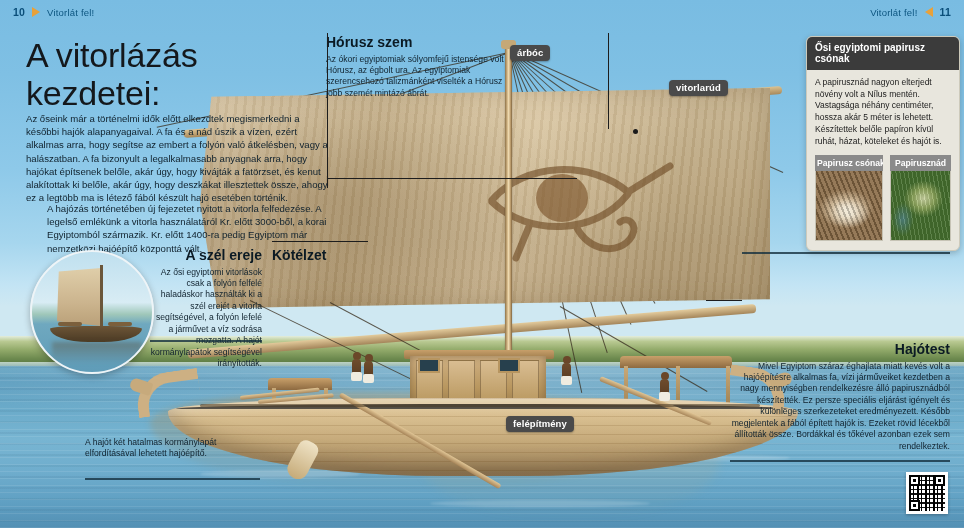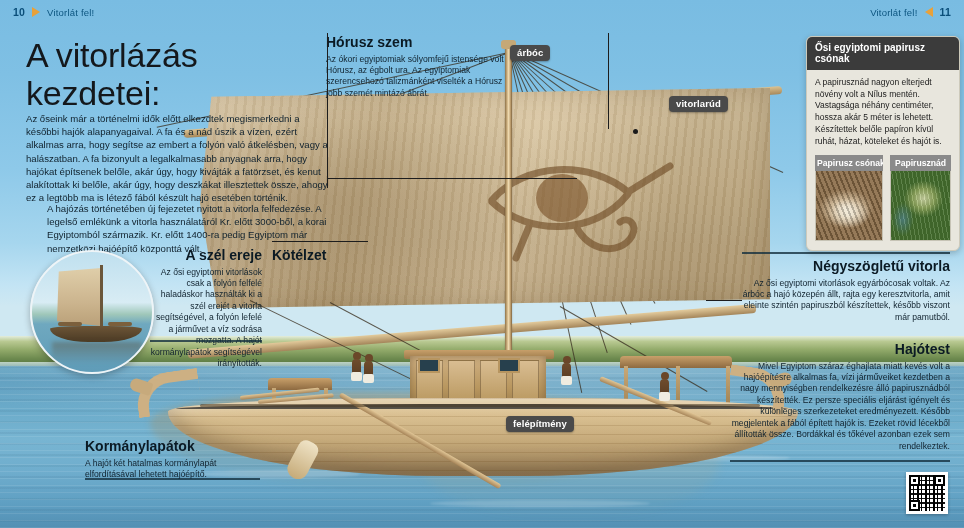--- a/index.html
+++ b/index.html
@@ -538,41 +538,36 @@
     <span class="ct">A szél ereje</span>
     <span>Az ősi egyiptomi vitorlások csak a folyón felfelé haladáskor használták ki a szél erejét a vitorla segítségével, a folyón lefelé a járművet a víz sodrása mozgatta. A hajót kormánylapátok segítségével irányították.</span>
   </div>
   <div class="rule" style="left:150px;top:340px;width:112px;"></div>
 
   <div class="callout ta-l" style="left:272px;top:246px;width:105px;">
     <span class="ct">Kötélzet</span>
   </div>
   <div class="leader h" style="left:272px;top:241px;width:96px;"></div>
 
-  <div class="callout ta-r" style="left:742px;top:257px;width:208px;">
-    <span class="ct">Négyszögletű vitorla</span>
-    <span>Az ősi egyiptomi vitorlások egyárbócosak voltak. Az árbóc a hajó közepén állt, rajta egy keresztvitorla, amit eleinte szintén papiruszból készítettek, később viszont már pamutból.</span>
-  </div>
   <div class="rule" style="left:742px;top:252px;width:208px;"></div>
   <div class="leader h" style="left:706px;top:300px;width:36px;"></div>
 
   <div class="callout ta-r" style="left:730px;top:340px;width:220px;">
     <span class="ct">Hajótest</span>
     <span>Mivel Egyiptom száraz éghajlata miatt kevés volt a hajóépítésre alkalmas fa, vízi járműveiket kezdetben a nagy mennyiségben rendelkezésre álló papirusznádból készítették. Ez persze speciális eljárást igényelt és különleges szerkezeteket eredményezett. Később megjelentek a fából épített hajók is. Ezeket rövid lécekből állították össze. Bordákkal és tőkével azonban ezek sem rendelkeztek.</span>
   </div>
   <div class="rule" style="left:730px;top:460px;width:220px;"></div>
 
   <div class="callout ta-l" style="left:85px;top:437px;width:175px;">
-    <span class="ct">Kormánylapátok</span>
     <span>A hajót két hatalmas kormánylapát elfordításával lehetett hajóépítő.</span>
   </div>
   <div class="rule" style="left:85px;top:478px;width:175px;"></div>
 
   <div class="pill" style="left:510px;top:45px;">árbóc</div>
-  <div class="pill" style="left:669px;top:96px;text-align:center;">vitorlarúd</div>
+  <div class="pill" style="left:669px;top:80px;text-align:center;">vitorlarúd</div>
   <div class="pill" style="left:506px;top:416px;">felépítmény</div>
 
   <div class="circle-inset">
     <div class="ci-sail"></div>
     <div class="ci-mast"></div>
     <div class="ci-canopy" style="left:26px;top:70px;width:24px;"></div>
     <div class="ci-canopy" style="left:76px;top:70px;width:24px;"></div>
     <div class="ci-boat-hull"></div>
     <div class="ci-ref"></div>
   </div>

